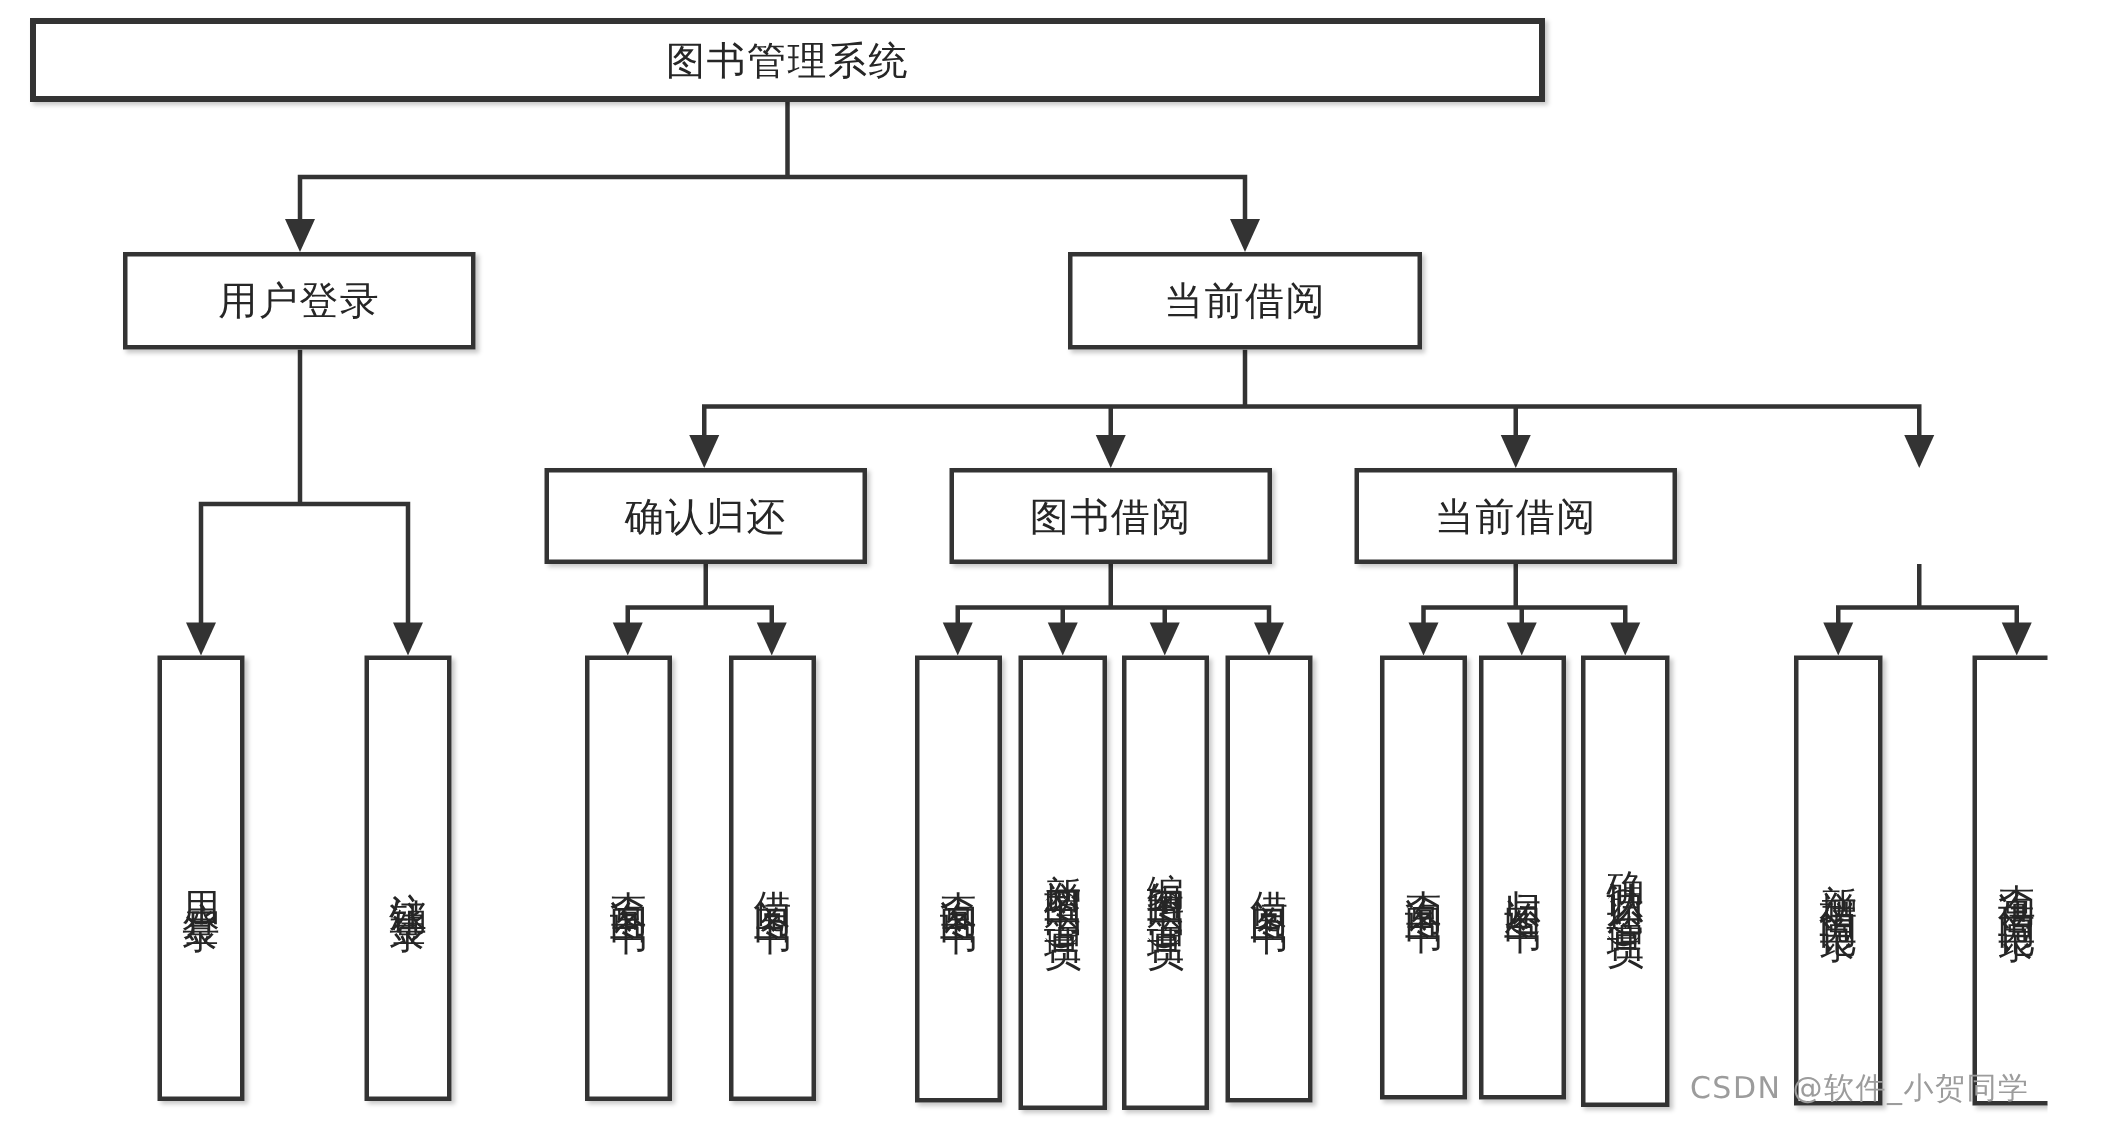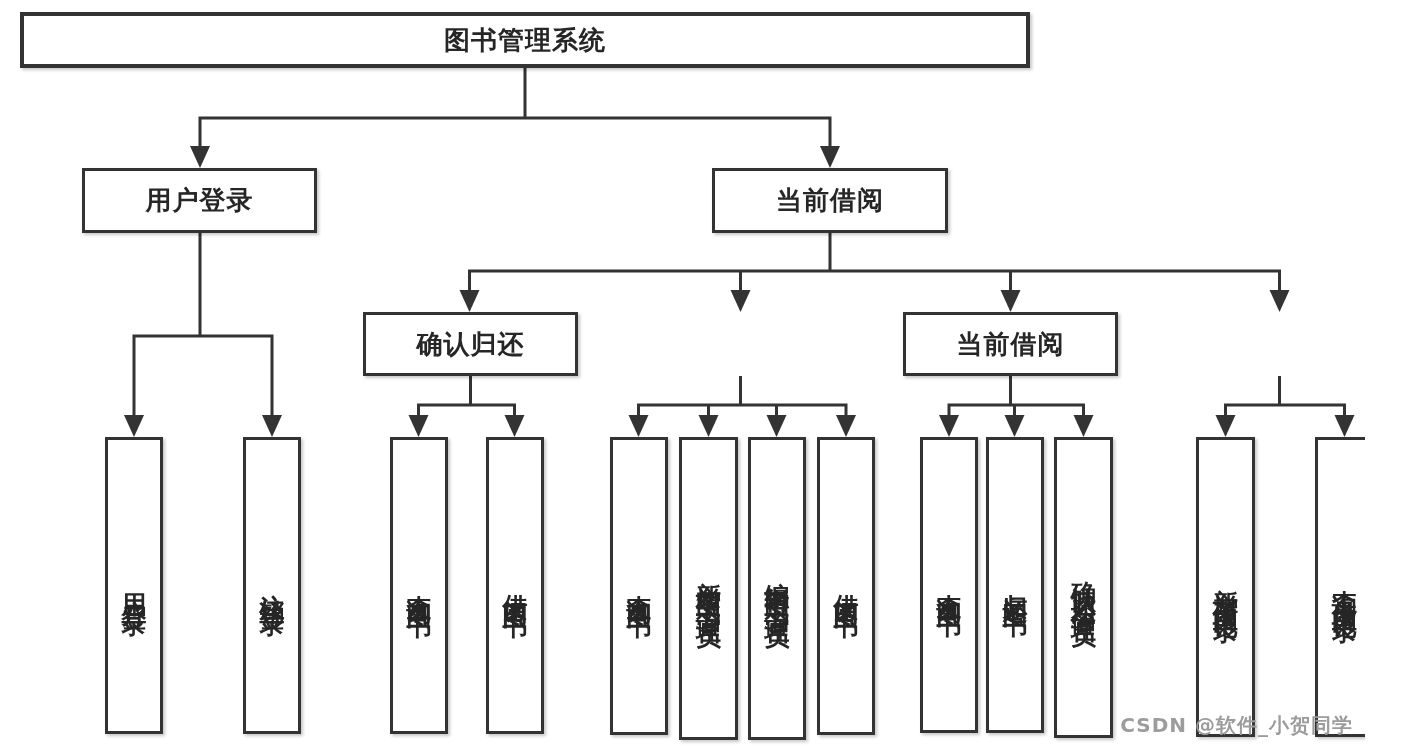--- a/index.html
+++ b/index.html
@@ -8,21 +8,20 @@
     --text:#262626;
     --bg:#ffffff;
   }
   html,body{margin:0;padding:0;background:var(--bg);}
   .stage{
     position:relative;
     width:1365px;height:747px;
     background:var(--bg);
     overflow:hidden;
     font-family:"DejaVu Sans",sans-serif;
-    font-weight:bold;
   }
   .connectors{position:absolute;left:0;top:0;width:1405px;height:747px;}
   .connectors path{stroke:var(--line);stroke-width:3;fill:none;}
   .connectors polygon{fill:var(--line);stroke:none;}
   .box{
     position:absolute;
     box-sizing:border-box;
     background:var(--bg);
     border:3px solid var(--border);
     display:flex;align-items:center;justify-content:center;
@@ -108,20 +107,23 @@
   <div class="box" style="left:82px;top:168px;width:235px;height:65px">
     <span class="hlabel">用户登录</span>
   </div>
   <div class="box" style="left:712px;top:168px;width:236px;height:65px">
     <span class="hlabel">当前借阅</span>
   </div>
 
   <div class="box" style="left:363px;top:312px;width:215px;height:64px">
     <span class="hlabel">确认归还</span>
   </div>
+  <div class="box" style="left:633px;top:312px;width:215px;height:64px">
+    <span class="hlabel">图书借阅</span>
+  </div>
   <div class="box" style="left:903px;top:312px;width:215px;height:64px">
     <span class="hlabel">当前借阅</span>
   </div>
 
   <div class="box leaf" style="left:105px;top:437px;width:58px;height:297px">
     <span class="vlabel">用户登录</span>
   </div>
   <div class="box leaf" style="left:243px;top:437px;width:58px;height:297px">
     <span class="vlabel">注销登录</span>
   </div>

